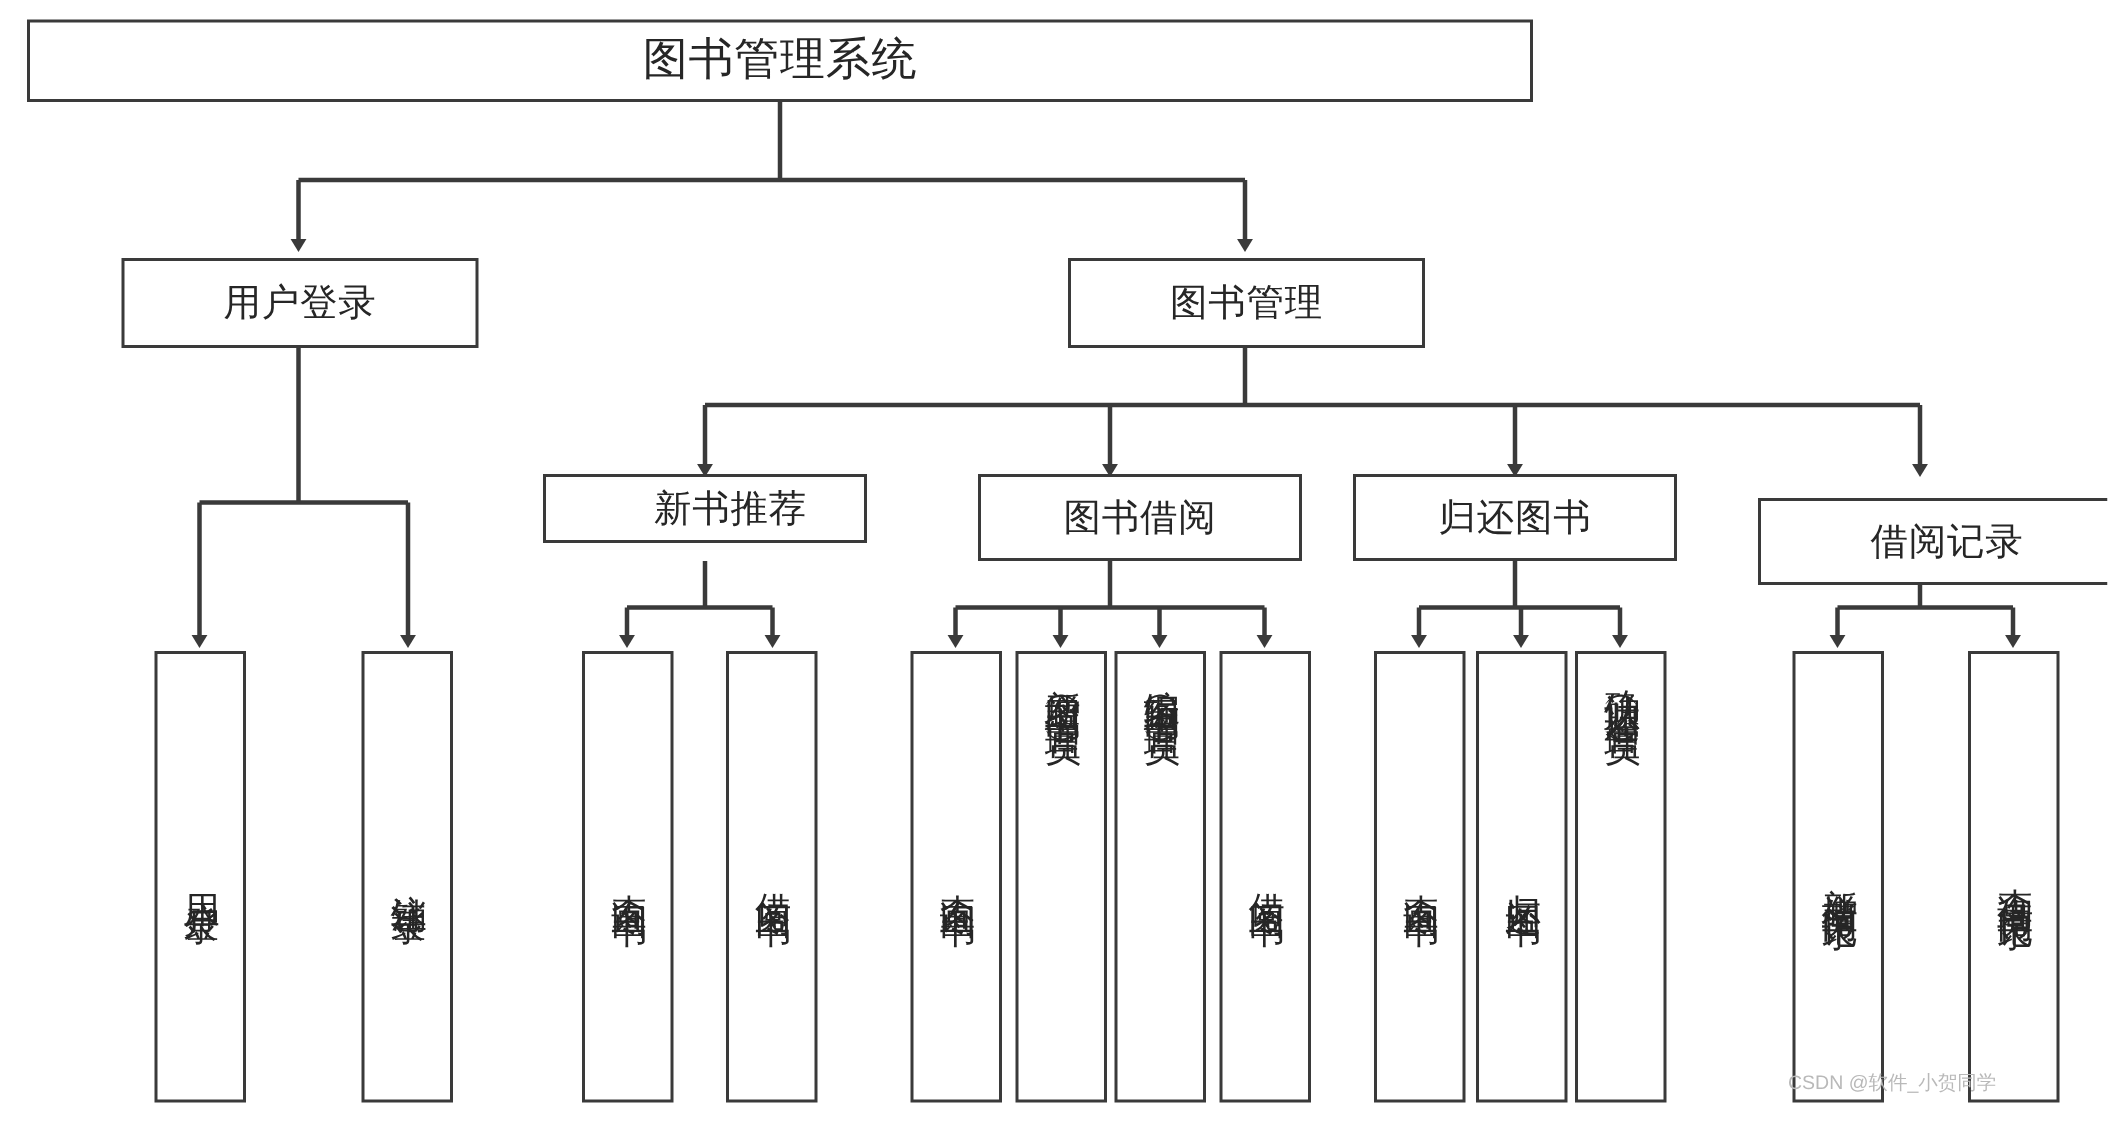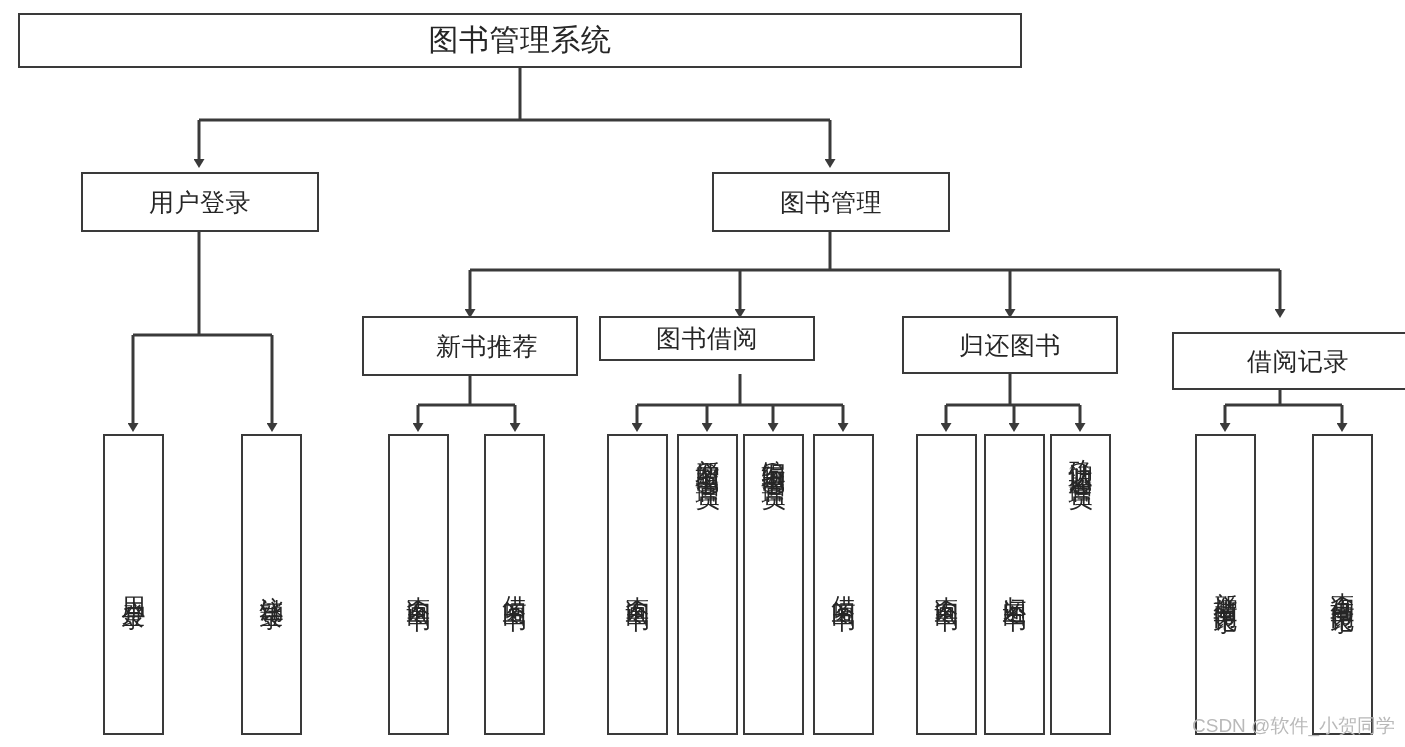--- a/index.html
+++ b/index.html
@@ -64,21 +64,21 @@
     line-height: 1.0;
     letter-spacing: 4px;
     white-space: nowrap;
   }
   .node.vert.top .label {
     align-self: flex-start;
   }
   .watermark {
     position: absolute;
     color: #b9b9b9;
-    font-size: 19px;
+    font-size: 13px;
     white-space: nowrap;
     z-index: 3;
     font-family: "Liberation Sans", "DejaVu Sans", sans-serif;
   }
 </style>
 </head>
 <body>
 
 <div id="canvas">
 
@@ -137,24 +137,24 @@
     <span class="label">图书管理系统</span>
   </div>
 
   <div class="node horiz" style="left:81px; top:172px; width:238px; height:60px;">
     <span class="label">用户登录</span>
   </div>
   <div class="node horiz" style="left:712px; top:172px; width:238px; height:60px;">
     <span class="label">图书管理</span>
   </div>
 
-  <div class="node horiz" style="left:362px; top:316px; width:216px; height:60px;padding-left:34px;">
+  <div class="node horiz" style="left:362px; top:316px; width:216px; height:46px;padding-left:34px;">
     <span class="label">新书推荐</span>
   </div>
-  <div class="node horiz" style="left:599px; top:316px; width:216px; height:45px;">
+  <div class="node horiz" style="left:652px; top:316px; width:216px; height:58px;">
     <span class="label">图书借阅</span>
   </div>
   <div class="node horiz" style="left:902px; top:316px; width:216px; height:58px;">
     <span class="label">归还图书</span>
   </div>
   <div class="node horiz" style="left:1172px; top:316px; width:252px; height:58px;margin-top:16px;">
     <span class="label">借阅记录</span>
   </div>
 
   <div class="node vert" style="left:103px; top:434px; width:61px; height:301px;">

